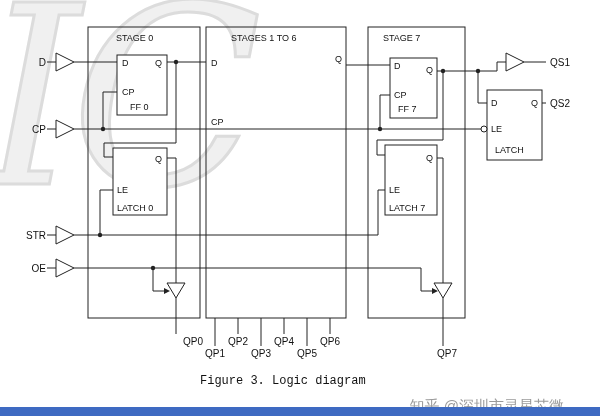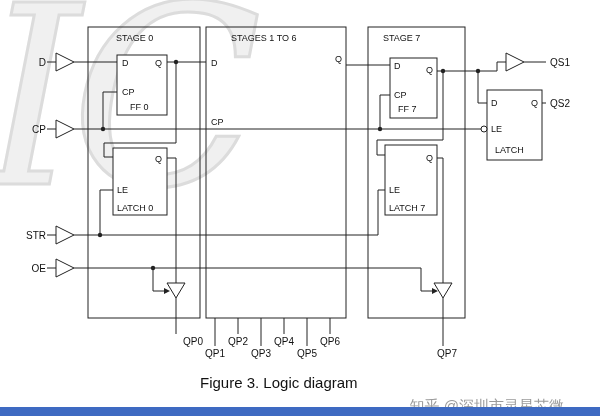--- a/index.html
+++ b/index.html
@@ -6,21 +6,21 @@
   .screen{position:relative;width:600px;height:416px;background:#ffffff;overflow:hidden;
           font-family:"Liberation Sans",sans-serif;}
   .watermark{position:absolute;top:-48px;left:-18px;z-index:0;
              font-family:"DejaVu Serif",serif;font-style:italic;font-size:250px;
              color:#f0f0f0;-webkit-text-stroke:3px #dcdcdc;letter-spacing:-10px;
              user-select:none;pointer-events:none;}
   svg.diagram{position:absolute;top:0;left:0;z-index:1;}
   svg text{font-family:"Liberation Sans",sans-serif;fill:#111;}
   .caption{position:absolute;top:374px;left:0;width:600px;height:24px;z-index:2;}
   .figure-caption{position:absolute;left:200px;top:0;
-                  font-family:Liberation Sans, sans-serif;font-size:15px;color:#111;}
+                  font-family:Liberation Mono, monospace;font-size:12px;color:#111;}
   .credit{position:absolute;right:36px;top:2px;font-size:15px;color:#9b9b9b;margin-top:21px;}
   .footer-bar{position:absolute;left:0;bottom:0;width:600px;height:9px;background:#3e6ac2;z-index:3;}
 </style>
 </head>
 <body>
 
 <div class="screen">
 
   <div class="watermark">IC</div>
 

